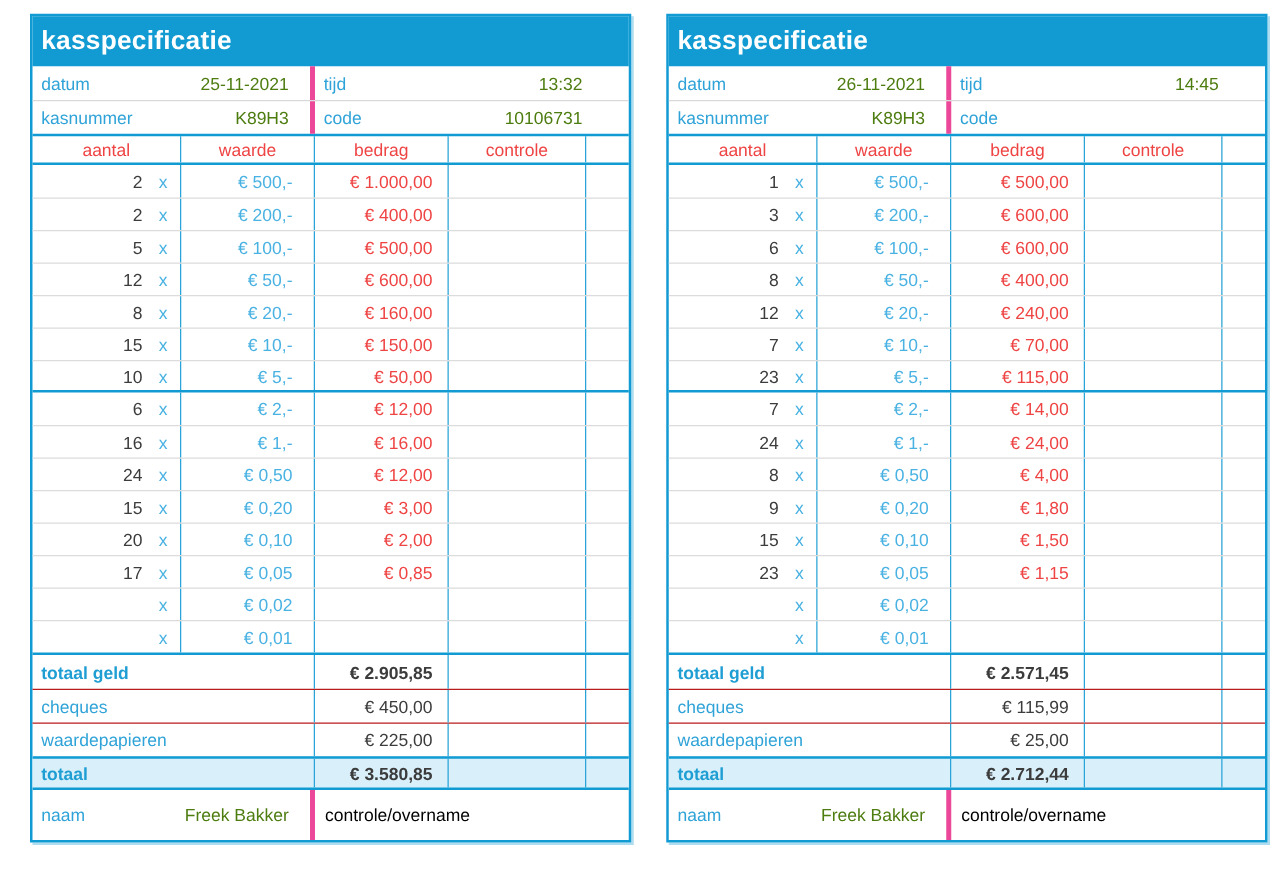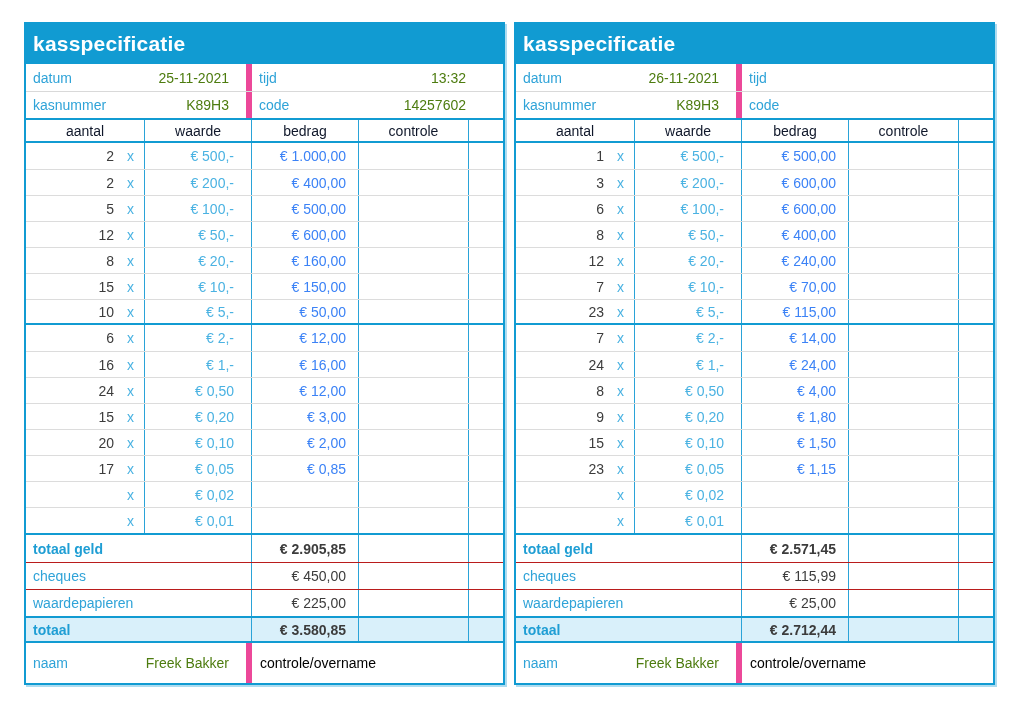--- a/index.html
+++ b/index.html
@@ -2,21 +2,21 @@
 <html><head>
 <meta charset="utf-8">
 <style>
   * { box-sizing: border-box; }
   html, body { margin: 0; padding: 0; background: #ffffff; }
   body {
     width: 1024px; height: 709px; overflow: hidden;
     font-family: "Liberation Sans", sans-serif;
     font-size: 14px; color: #3c3c3c;
   }
-  .page { display: flex; gap: 9px; padding: 22px 0 0 24px; }
+  .page { display: flex; gap: 28px; padding: 11px 0 0 24px; }
 
   .sheet {
     width: 481px;
     border: 2px solid #119bd2;
     box-shadow: 2px 2px 0 0 #aedcf0;
     background: #fff;
   }
 
   .title-bar {
     background: #119bd2; height: 40px;
@@ -26,48 +26,48 @@
     color: #ffffff; font-weight: bold; font-size: 21px; letter-spacing: 0.2px;
   }
 
   
   .row { display: grid; align-items: center; }
 
   
   .meta { grid-template-columns: 226px 1fr; height: 27px; }
   .meta.second { border-top: 1px solid #d9d9d9; }
   .mcell { display: flex; align-items: center; height: 100%; }
-  .mcell.mleft { border-right: 6px solid #ec4899; }
+  .mcell.mleft { border-right: 4px solid #ec4899; }
   .lbl { color: #2fa3d8; padding-left: 7px; }
   .mcell .val { flex: 1; text-align: right; color: #4d7c0f; }
   .mcell.mleft .val { padding-right: 17px; }
   .mcell.mright .val { padding-right: 37px; }
 
   
   .colhead {
     grid-template-columns: 119px 107px 107px 110px 1fr;
     height: 25px;
     border-top: 2px solid #119bd2;
     border-bottom: 2px solid #119bd2;
   }
-  .ch { text-align: center; color: #0f172a; height: 100%;
+  .ch { text-align: center; color: #ef4444; height: 100%;
         display: flex; align-items: center; justify-content: center; }
   .ch.vline { border-right: 1px solid #2aa3d8; }
 
   
   .rows { border-bottom: 2px solid #119bd2; }
   .drow { grid-template-columns: 119px 107px 107px 110px 1fr; height: 26px; border-top: 1px solid #dcdcdc; }
   .drow.no-top { border-top: none; }
   .drow.group-end { border-bottom: 2px solid #119bd2; }
   .dc { height: 100%; display: flex; align-items: center; }
   .dc.vline { border-right: 1px solid #2aa3d8; }
   .dc .num { flex: 1; text-align: right; padding-right: 3px; color: #3c3c3c; }
   .dc .xmark { width: 27px; text-align: center; color: #4ab2e2; }
   .dc.waarde { justify-content: flex-end; padding-right: 17px; color: #4ab2e2; }
-  .dc.bedrag { justify-content: flex-end; padding-right: 12px; color: #3b82f6; text-align: right; }
+  .dc.bedrag { justify-content: flex-end; padding-right: 12px; color: #ef4444; text-align: right; }
 
   
   .trow { grid-template-columns: 226px 107px 110px 1fr; height: 27px; }
   .trow .tlabel { color: #2fa3d8; padding-left: 7px; height: 100%;
                   display: flex; align-items: center; border-right: 1px solid #2aa3d8; }
   .trow .tval { height: 100%; display: flex; align-items: center; justify-content: flex-end;
                 padding-right: 12px; border-right: 1px solid #2aa3d8; color: #3c3c3c; }
   .trow .tctl { height: 100%; border-right: 1px solid #2aa3d8; }
   .trow.sub { border-top: 1px solid #b91c1c; }
   .trow.emph .tlabel { font-weight: bold; color: #1f9ed4; }
@@ -99,21 +99,21 @@
       </div>
     </div>
 
     <div class="row meta second">
       <div class="mcell mleft">
         <span class="lbl">kasnummer</span>
         <span class="val">K89H3</span>
       </div>
       <div class="mcell mright">
         <span class="lbl">code</span>
-        <span class="val">14257602</span>
+        <span class="val">10106731</span>
       </div>
     </div>
 
     <div class="row colhead">
       <div class="ch vline">aantal</div>
       <div class="ch vline">waarde</div>
       <div class="ch vline">bedrag</div>
       <div class="ch vline">controle</div>
       <div class="ch"></div>
     </div>
@@ -331,20 +331,21 @@
       <span class="title">kasspecificatie</span>
     </div>
 
     <div class="row meta">
       <div class="mcell mleft">
         <span class="lbl">datum</span>
         <span class="val">26-11-2021</span>
       </div>
       <div class="mcell mright">
         <span class="lbl">tijd</span>
+        <span class="val">14:45</span>
       </div>
     </div>
 
     <div class="row meta second">
       <div class="mcell mleft">
         <span class="lbl">kasnummer</span>
         <span class="val">K89H3</span>
       </div>
       <div class="mcell mright">
         <span class="lbl">code</span>

